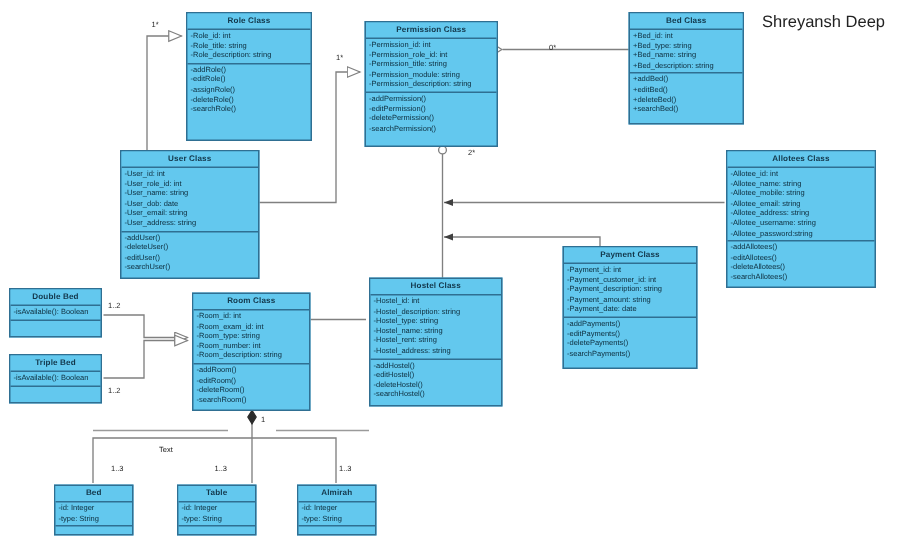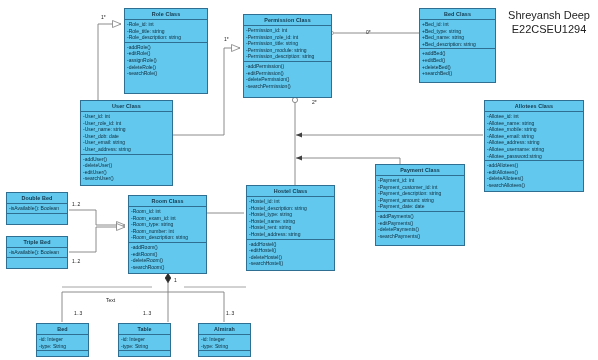--- a/index.html
+++ b/index.html
@@ -70,21 +70,20 @@
       <path d="M168,292 L168,322"></path>
       <path d="M168,292 L224,292 L224,322"></path>
 
       <path d="M62,287 L152,287" stroke="#9a9a9a"></path>
       <path d="M184,287 L246,287" stroke="#9a9a9a"></path>
     </g>
   </svg>
 
   <div id="author">
     <div>Shreyansh Deep</div>
-    <div>E22CSEU1294</div>
   </div>
 
 <div class="umlclass" style="left: 124px; top: 8px; width: 84px; height: 86px;">
       <div class="cls-title">Role Class</div>
       <div class="cls-sec">
         <div>-Role_id: int</div>
         <div>-Role_title: string</div>
         <div>-Role_description: string</div>
       </div>
       <div class="cls-sec">

